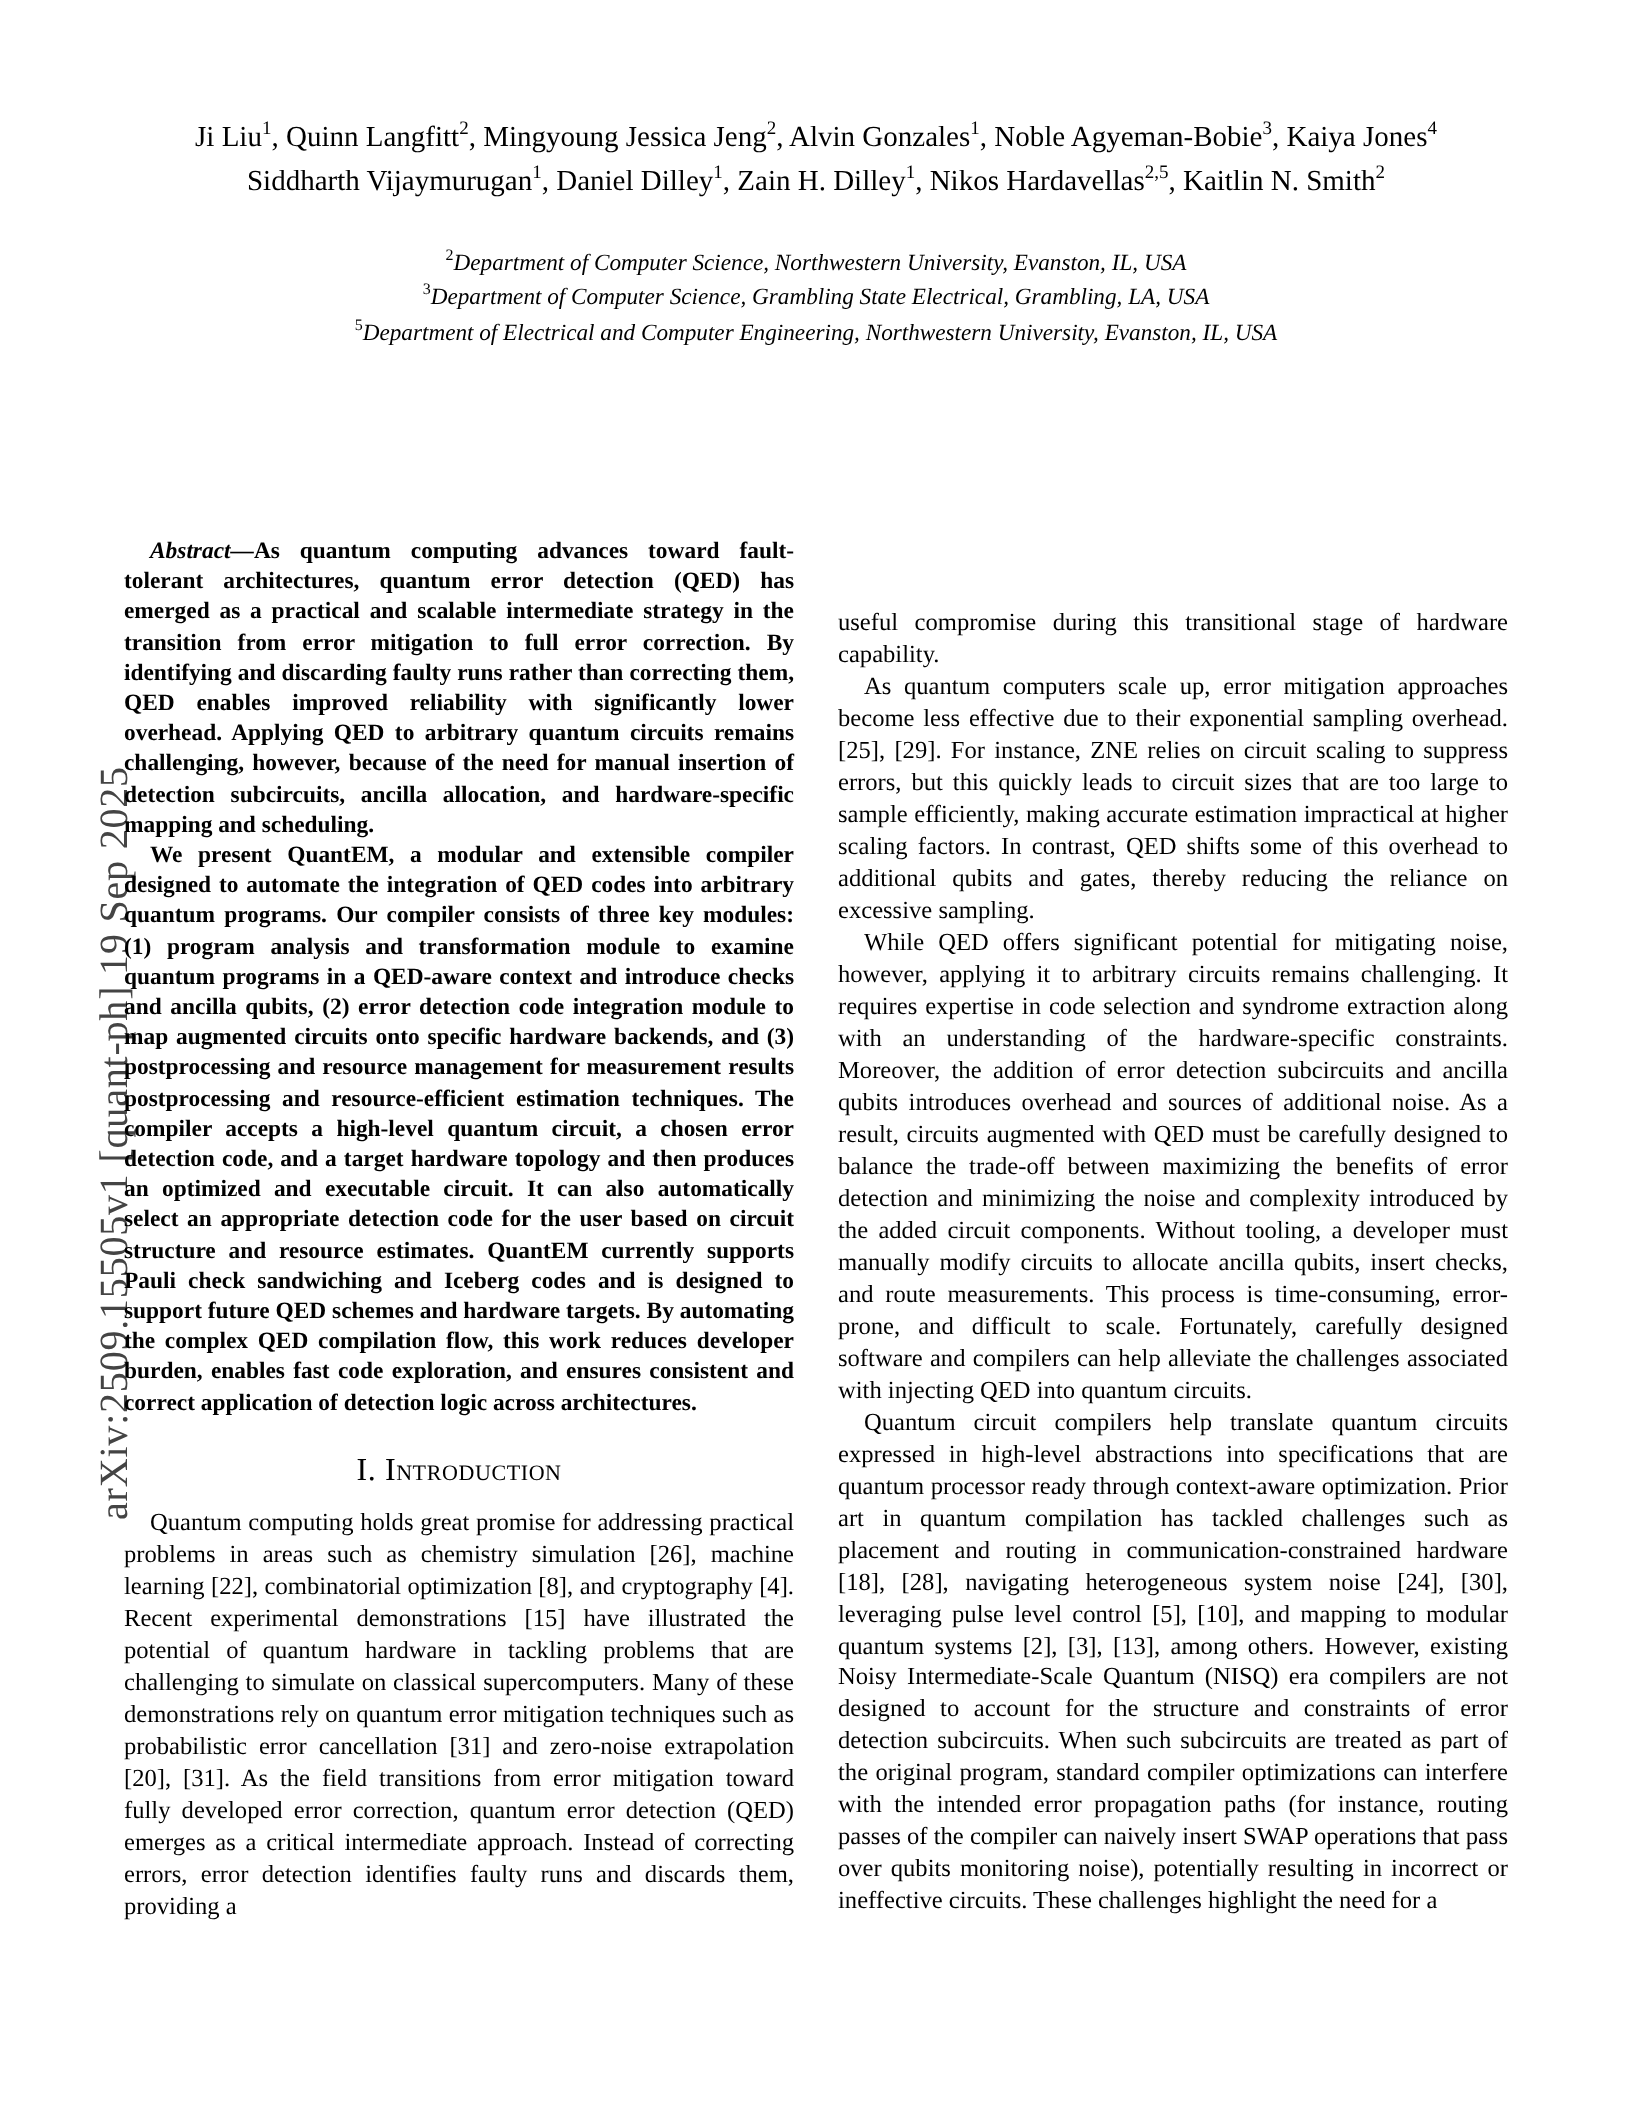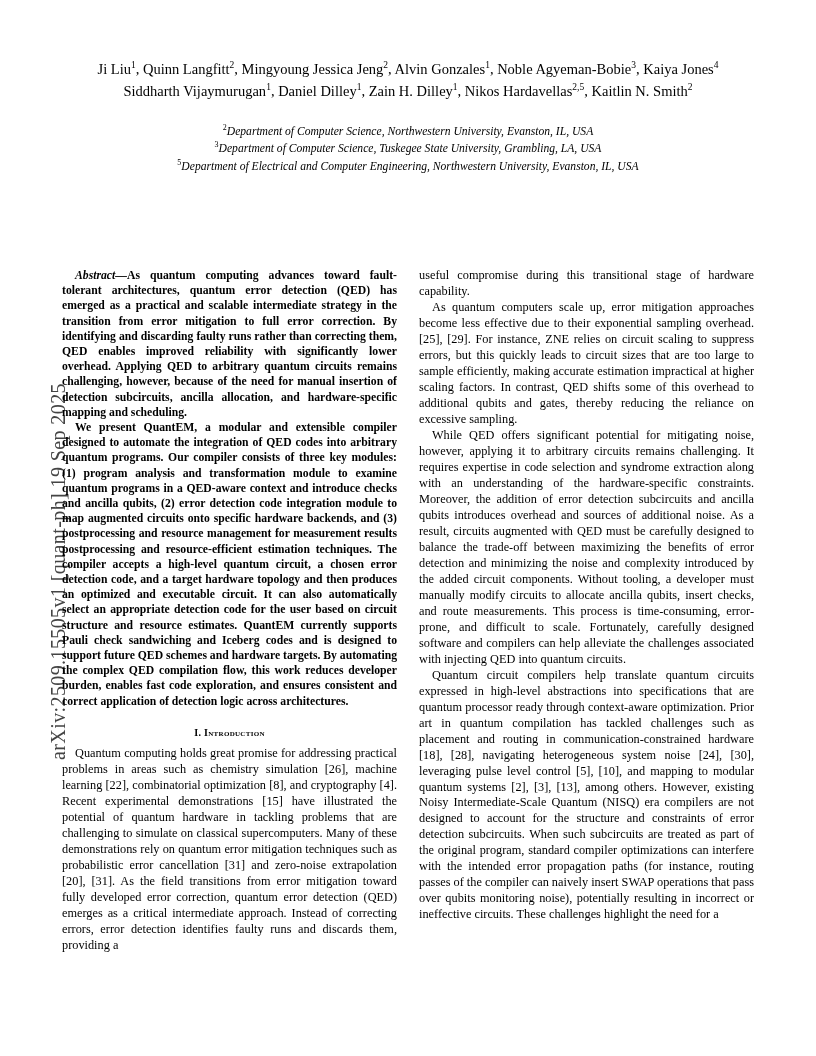--- a/index.html
+++ b/index.html
@@ -98,32 +98,32 @@
   }
   .abstract p.first {
     text-indent: 13px;
   }
   .abstract .lead {
     font-style: italic;
     font-weight: bold;
   }
   .section-head {
     text-align: center;
-    font-size: 10px;
+    font-size: 16px;
     font-variant: small-caps;
     margin: 17px 0 7px 0;
     letter-spacing: 0.3px;
-    font-weight: bold;
   }
   .col p.body {
     margin: 0;
     text-indent: 13px;
   }
   .col p.body.noindent {
     text-indent: 0;
+    margin-top: 36px;
   }
 </style>
 </head>
 <body>
 
 <div class="page">
 
   <div class="arxiv-stamp">arXiv:2509.15505v1  [quant-ph]  19 Sep 2025</div>
 
   <div class="content">
@@ -141,21 +141,21 @@
         <span>Siddharth Vijaymurugan</span><sup>1</sup>,
         <span>Daniel Dilley</span><sup>1</sup>,
         <span>Zain H. Dilley</span><sup>1</sup>,
         <span>Nikos Hardavellas</span><sup>2,5</sup>,
         <span>Kaitlin N. Smith</span><sup>2</sup>
       </div>
     </div>
 
     <div class="affiliations">
       <div><sup>2</sup><span>Department of Computer Science, Northwestern University, Evanston, IL, USA</span></div>
-      <div><sup>3</sup><span>Department of Computer Science, Tuskegee State University, Grambling, LA, USA</span></div>
+      <div><sup>3</sup><span>Department of Computer Science, Grambling State Electrical, Grambling, LA, USA</span></div>
       <div><sup>5</sup><span>Department of Electrical and Computer Engineering, Northwestern University, Evanston, IL, USA</span></div>
     </div>
   </div>
 
   <div class="columns">
 
     <div class="col">
       <div class="abstract">
         <p class="first"><span class="lead">Abstract—</span><span>As quantum computing advances toward fault-tolerant architectures, quantum error detection (QED) has emerged as a practical and scalable intermediate strategy in the transition from error mitigation to full error correction. By identifying and discarding faulty runs rather than correcting them, QED enables improved reliability with significantly lower overhead. Applying QED to arbitrary quantum circuits remains challenging, however, because of the need for manual insertion of detection subcircuits, ancilla allocation, and hardware-specific mapping and scheduling.</span></p>
         <p>We present QuantEM, a modular and extensible compiler designed to automate the integration of QED codes into arbitrary quantum programs. Our compiler consists of three key modules: (1) program analysis and transformation module to examine quantum programs in a QED-aware context and introduce checks and ancilla qubits, (2) error detection code integration module to map augmented circuits onto specific hardware backends, and (3) postprocessing and resource management for measurement results postprocessing and resource-efficient estimation techniques. The compiler accepts a high-level quantum circuit, a chosen error detection code, and a target hardware topology and then produces an optimized and executable circuit. It can also automatically select an appropriate detection code for the user based on circuit structure and resource estimates. QuantEM currently supports Pauli check sandwiching and Iceberg codes and is designed to support future QED schemes and hardware targets. By automating the complex QED compilation flow, this work reduces developer burden, enables fast code exploration, and ensures consistent and correct application of detection logic across architectures.</p>

